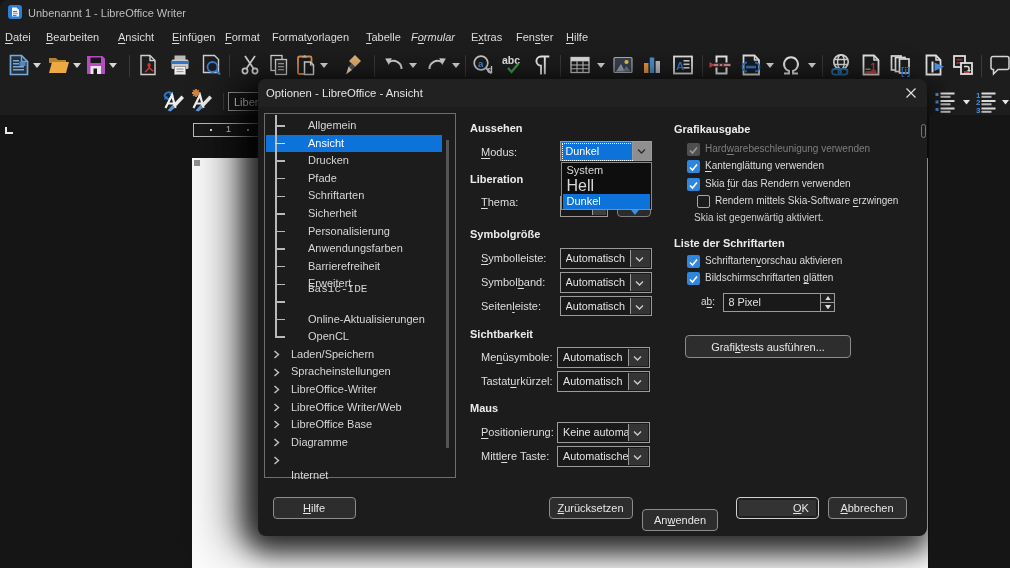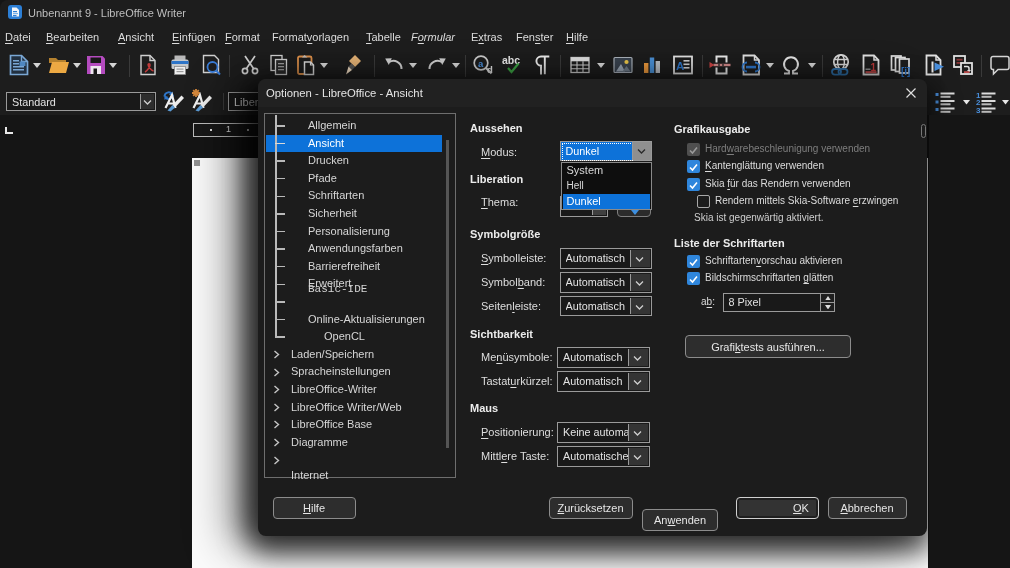--- a/index.html
+++ b/index.html
@@ -28,21 +28,21 @@
 <div id="app">
 
   <div class="abs" style="left:0;top:0;width:1010px;height:26px;background:#1d1d1d;border-radius:8px 0 0 0;"></div>
   <svg class="abs" style="left:8px;top:5px;" width="14" height="14" viewBox="0 0 14 14">
     <rect x="0" y="0" width="14" height="14" rx="3" fill="#2c7fd6"></rect>
     <path d="M4 2.5 h4.5 l2.5 2.5 v6.5 h-7 z" fill="#f4f6f8"></path>
     <rect x="5" y="6" width="4" height="1.2" fill="#2c7fd6"></rect>
     <rect x="5" y="8" width="5" height="1.2" fill="#7db4e8"></rect>
     <rect x="5" y="10" width="3.5" height="1.2" fill="#2c7fd6"></rect>
   </svg>
-  <div class="txt" style="left:28px;top:0;height:26px;line-height:27px;color:#bebebe;font-size:11px;">Unbenannt 9 - LibreOffice Writer</div>
+  <div class="txt" style="left:28px;top:0;height:26px;line-height:27px;color:#bebebe;font-size:11px;">Unbenannt 1 - LibreOffice Writer</div>
 
   <div class="abs" style="left:0;top:26px;width:1010px;height:22px;background:#1d1d1d;"></div>
   <div class="menu" style="left:5px;"><u>D</u>atei</div>
   <div class="menu" style="left:46px;"><u>B</u>earbeiten</div>
   <div class="menu" style="left:118px;"><u>A</u>nsicht</div>
   <div class="menu" style="left:172px;"><u>E</u>infügen</div>
   <div class="menu" style="left:225px;"><u>F</u>ormat</div>
   <div class="menu" style="left:272px;">Format<u>v</u>orlagen</div>
   <div class="menu" style="left:366px;"><u>T</u>abelle</div>
   <div class="menu" style="left:411px;font-style:italic;">F<u>o</u>rmular</div>
@@ -270,28 +270,20 @@
   <div class="sep1" style="left:129px;"></div>
   <div class="sep1" style="left:229px;"></div>
   <div class="sep1" style="left:374px;"></div>
   <div class="sep1" style="left:465px;"></div>
   <div class="sep1" style="left:560px;"></div>
   <div class="sep1" style="left:702px;"></div>
   <div class="sep1" style="left:822px;"></div>
   <div class="sep1" style="left:981px;"></div>
 
   <div class="abs" style="left:0;top:88px;width:1010px;height:27px;background:#1d1d1d;"></div>
-  <div class="cbx" style="left:6px;top:92px;width:150px;height:19px;">
-    <div class="ctext" style="line-height:18px;">Standard</div>
-    <div class="cbtn" style="width:13px;background:#2e2e2e;">
-      <svg class="chev" style="left:2px;top:6px;" width="9" height="5" viewBox="0 0 9 5">
-          <polyline points="1,0.5 4.5,4 8,0.5" fill="none" stroke="#cfcfcf" stroke-width="1.3"></polyline>
-        </svg>
-    </div>
-  </div>
   <div id="icons2">
 
   <svg class="abs" style="left:162px;top:89px" width="24" height="24" viewBox="0 0 24 24">
     <path d="M2.5 7.5 a4.2 4.2 0 0 1 7.5 -2.5" fill="none" stroke="#2e75c8" stroke-width="2"></path>
     <polygon points="10.5,2.5 11,7 6.8,5.5" fill="#2e75c8"></polygon>
     <path d="M10.8 5.5 a4.2 4.2 0 0 1 -7.5 2.8" fill="none" stroke="#2e75c8" stroke-width="2"></path>
     <polygon points="2.6,11 2.3,6.4 6.5,8" fill="#2e75c8"></polygon>
     <path d="M3.5 19 L10 6 L13.5 19 M5.5 14.5 h6.5" fill="none" stroke="#f0f0f0" stroke-width="2.2"></path>
     <polygon points="19.5,6.5 22,9 13,18.5 10.5,16" fill="#ececec"></polygon>
     <path d="M10.5 16 L13 18.5 L8.5 22.5 L5.5 21.5 z" fill="#5b9bd5"></path>
@@ -390,21 +382,21 @@
     <div class="trow" style="left:308px;top:152.2px;height:17.6px;line-height:17.6px;">Drucken</div>
     <div class="trow" style="left:308px;top:169.8px;height:17.6px;line-height:17.6px;">Pfade</div>
     <div class="trow" style="left:308px;top:187.4px;height:17.6px;line-height:17.6px;">Schriftarten</div>
     <div class="trow" style="left:308px;top:205px;height:17.6px;line-height:17.6px;">Sicherheit</div>
     <div class="trow" style="left:308px;top:222.6px;height:17.6px;line-height:17.6px;">Personalisierung</div>
     <div class="trow" style="left:308px;top:240.2px;height:17.6px;line-height:17.6px;">Anwendungsfarben</div>
     <div class="trow" style="left:308px;top:257.8px;height:17.6px;line-height:17.6px;">Barrierefreiheit</div>
     <div class="trow" style="left:308px;top:275.4px;height:17.6px;line-height:17.6px;">Erweitert</div>
     <div class="trow" style="left:308px;top:281px;height:17.6px;line-height:17.6px;font-family:Liberation Mono, monospace;">Basic-IDE</div>
     <div class="trow" style="left:308px;top:310.6px;height:17.6px;line-height:17.6px;">Online-Aktualisierungen</div>
-    <div class="trow" style="left:324px;top:328.2px;height:17.6px;line-height:17.6px;">OpenCL</div>
+    <div class="trow" style="left:308px;top:328.2px;height:17.6px;line-height:17.6px;">OpenCL</div>
 
     <div class="trow" style="left:291px;top:345.8px;height:17.6px;line-height:17.6px;">Laden/Speichern</div>
     <div class="trow" style="left:291px;top:363.4px;height:17.6px;line-height:17.6px;">Spracheinstellungen</div>
     <div class="trow" style="left:291px;top:381px;height:17.6px;line-height:17.6px;">LibreOffice-Writer</div>
     <div class="trow" style="left:291px;top:398.6px;height:17.6px;line-height:17.6px;">LibreOffice Writer/Web</div>
     <div class="trow" style="left:291px;top:416.2px;height:17.6px;line-height:17.6px;">LibreOffice Base</div>
     <div class="trow" style="left:291px;top:433.8px;height:17.6px;line-height:17.6px;">Diagramme</div>
     <div class="trow" style="left:291px;top:447px;height:17.6px;line-height:17.6px;margin-top:20px;">Internet</div>
     <svg class="abs" style="left:273px;top:350px;" width="7" height="9" viewBox="0 0 7 9">
         <polyline points="1.5,1 5.5,4.5 1.5,8" fill="none" stroke="#c4c4c4" stroke-width="1.4"></polyline>
@@ -455,21 +447,21 @@
       <div class="txt" style="left:5px;top:0;height:18.5px;line-height:18.5px;color:#fff;font-size:10.8px;">Dunkel</div>
       <div class="abs" style="left:71.5px;top:0;width:19px;height:18.5px;background:#8f8f8f;border-left:1px solid #9a9a9a;box-sizing:border-box;">
         <svg class="abs" style="left:4px;top:7px;" width="9" height="5" viewBox="0 0 9 5">
             <polyline points="1,0.5 4.5,4 8,0.5" fill="none" stroke="#2a2a2a" stroke-width="1.3"></polyline>
           </svg>
       </div>
     </div>
 
     <div class="abs" style="left:560.5px;top:162.3px;width:91.8px;height:47.3px;background:#0e0e0e;border:1px solid #8a8a8a;box-sizing:border-box;">
       <div class="txt" style="left:5px;top:0;height:15.2px;line-height:15.2px;color:#d8d8d8;font-size:11px;">System</div>
-      <div class="txt" style="left:5px;top:15.2px;height:15.2px;line-height:15.2px;color:#d8d8d8;font-size:10px;">Hell</div>
+      <div class="txt" style="left:5px;top:15.2px;height:15.2px;line-height:15.2px;color:#d8d8d8;font-size:16px;">Hell</div>
       <div class="abs" style="left:1px;top:30.4px;width:87.8px;height:15.2px;background:#0d72d9;"></div>
       <div class="txt" style="left:5px;top:30.4px;height:15.2px;line-height:15.2px;color:#fff;font-size:11px;">Dunkel</div>
     </div>
     <div class="blab" style="left:470px;top:173px;">Liberation</div>
     <div class="lab" style="left:481px;top:196px;"><u>T</u>hema:</div>
 
     <div class="blab" style="left:470px;top:227.5px;">Symbolgröße</div>
     <div class="lab" style="left:481px;top:252px;"><u>S</u>ymbolleiste:</div>
     <div class="lab" style="left:481px;top:276px;">Symbol<u>b</u>and:</div>
     <div class="lab" style="left:481px;top:300px;">Seiten<u>l</u>eiste:</div>

